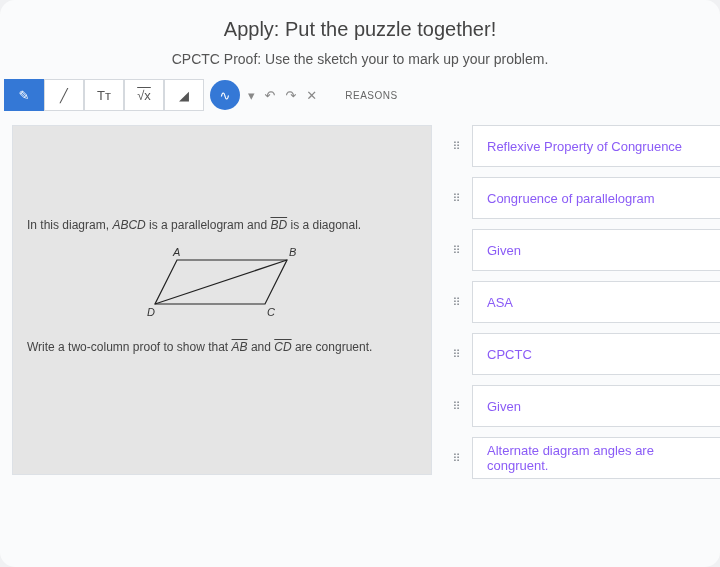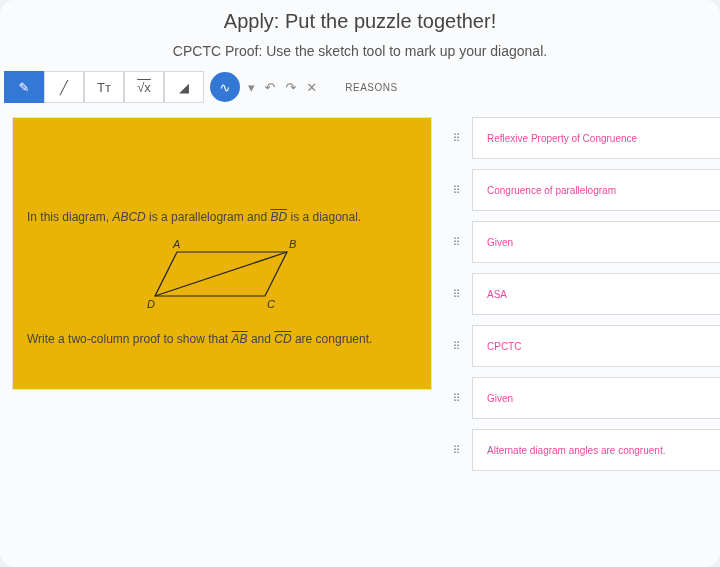--- a/index.html
+++ b/index.html
@@ -7,21 +7,21 @@
     font-family: Arial, Helvetica, sans-serif;
     background: #f0f1f3;
     width: 720px;
     height: 567px;
     overflow: hidden;
     color: #333;
   }
   .page {
     background: #fafbfc;
     min-height: 567px;
-    padding-top: 10px;
+    padding-top: 18px;
     border-radius: 15px;
   }
   .title {
     text-align: center;
     font-size: 20px;
     color: #444;
     margin-bottom: 10px;
   }
   .subtitle {
     text-align: center;
@@ -67,23 +67,23 @@
     letter-spacing: 0.5px;
     color: #666;
   }
   .content {
     display: flex;
     gap: 18px;
     padding: 6px 0 0 12px;
   }
   .sketch-area {
     width: 420px;
-    height: 273px;
+    height: 350px;
     border: 1px solid #dde1e6;
-    background: #eab308;
+    background: #e5e5e5;
     padding: 10px 14px;
     position: relative;
   }
   .problem-text {
     font-size: 12px;
     color: #444;
     line-height: 1.5;
     margin-top: 80px;
   }
   .problem-text em { font-style: italic; }
@@ -120,38 +120,38 @@
     font-size: 11px;
     letter-spacing: 1px;
   }
   .reason-box {
     flex: 1;
     border: 1px solid #d7dbe0;
     background: #fff;
     display: flex;
     align-items: center;
     padding: 0 14px;
-    font-size: 10px;
-    color: #ec4899;
+    font-size: 13px;
+    color: #8b5cf6;
     border-right: none;
   }
   .hint {
     font-size: 11px;
     color: #7a7f86;
     margin-top: 6px;
     line-height: 1.5;
     padding-left: 2px;
   }
 </style>
 </head>
 <body>
 
 <div class="page">
   <div class="title">Apply: Put the puzzle together!</div>
-  <div class="subtitle">CPCTC Proof: Use the sketch tool to mark up your diagonal.</div>
+  <div class="subtitle">CPCTC Proof: Use the sketch your to mark up your problem.</div>
 
   <div class="toolbar">
     <div class="tool active">✎</div>
     <div class="tool">╱</div>
     <div class="tool">Tᴛ</div>
     <div class="tool" style="text-decoration:overline;">√x</div>
     <div class="tool">◢</div>
     <div class="tool round">∿</div>
     <div class="tool-icons">
       <span>▾</span>

